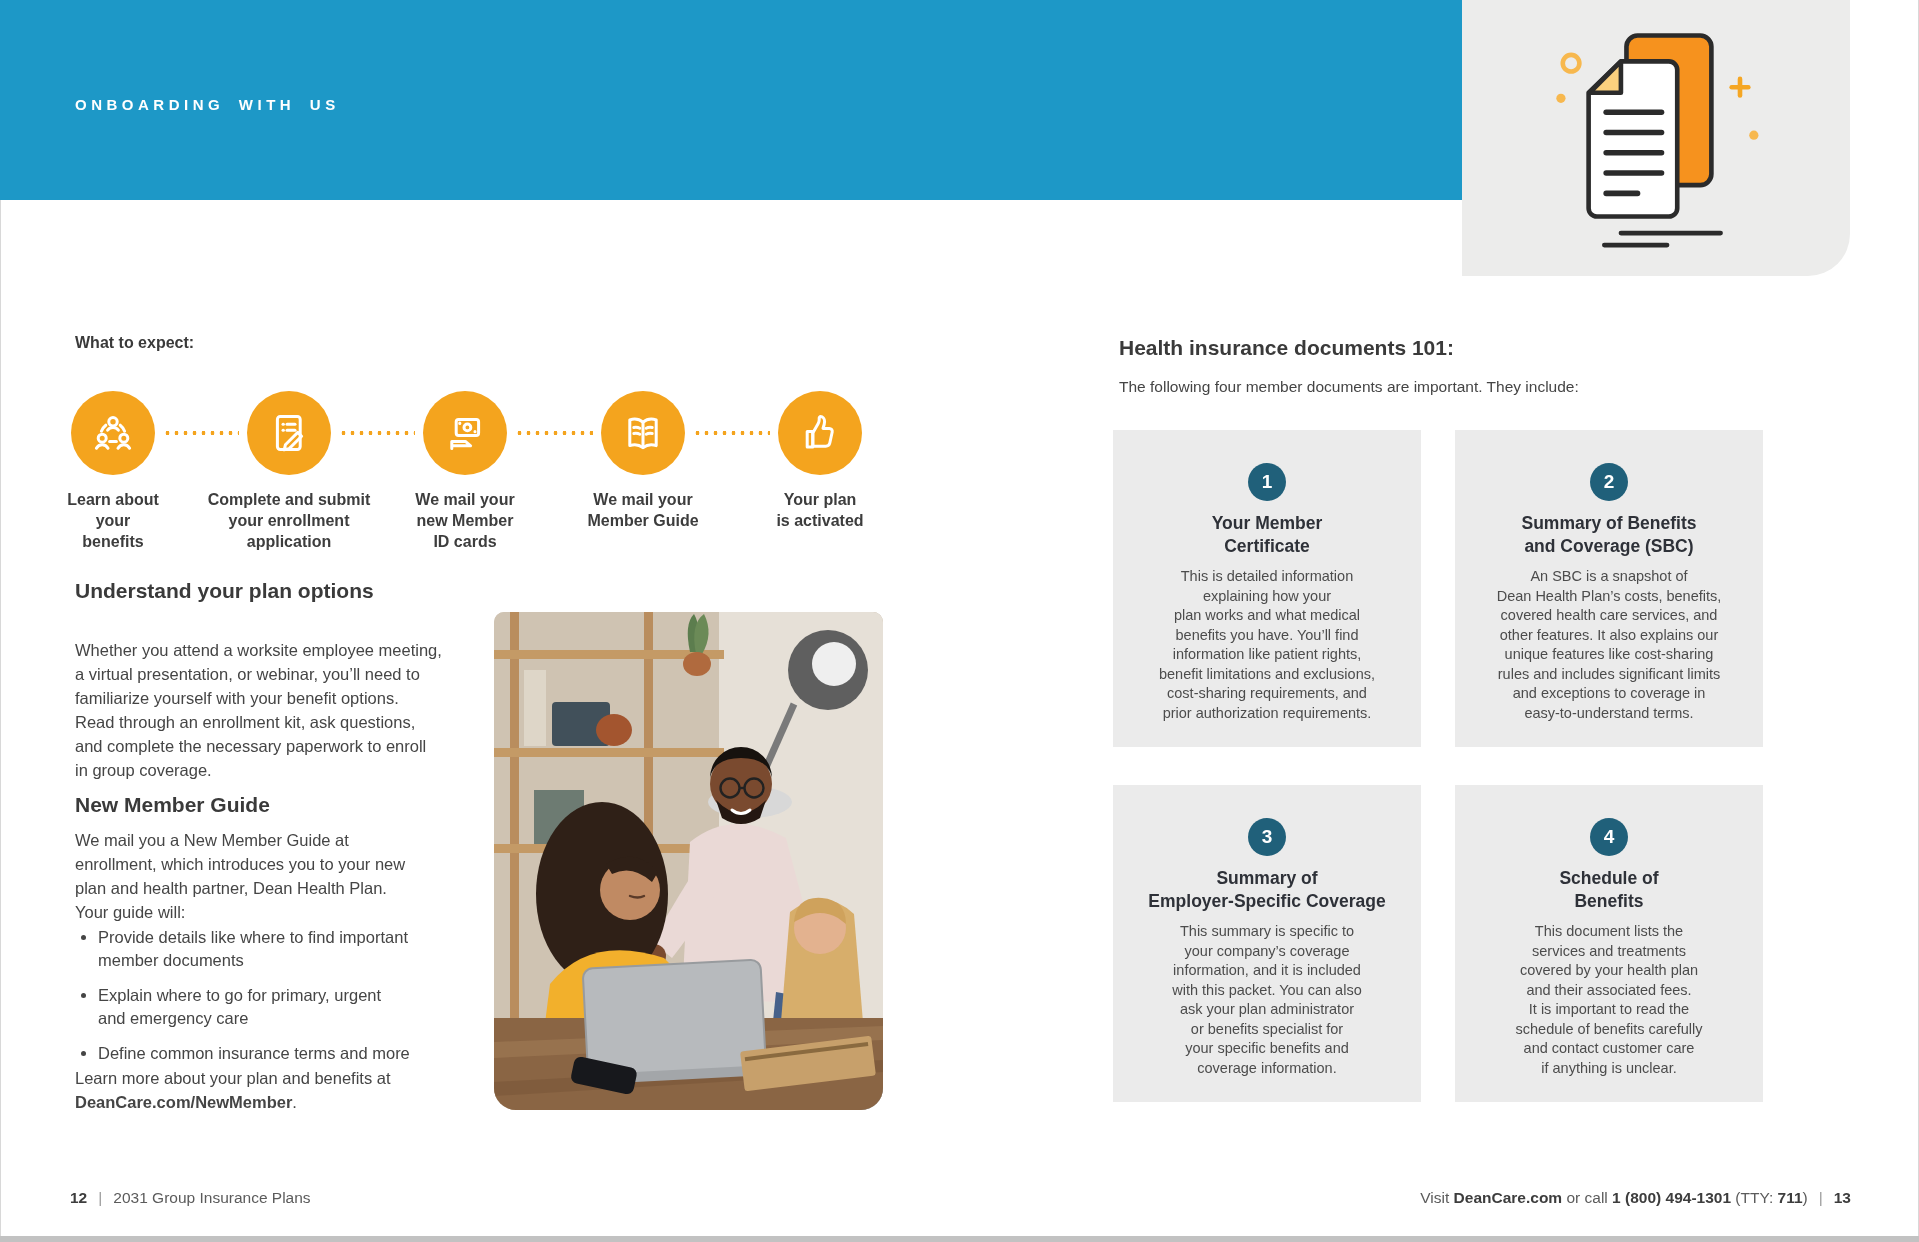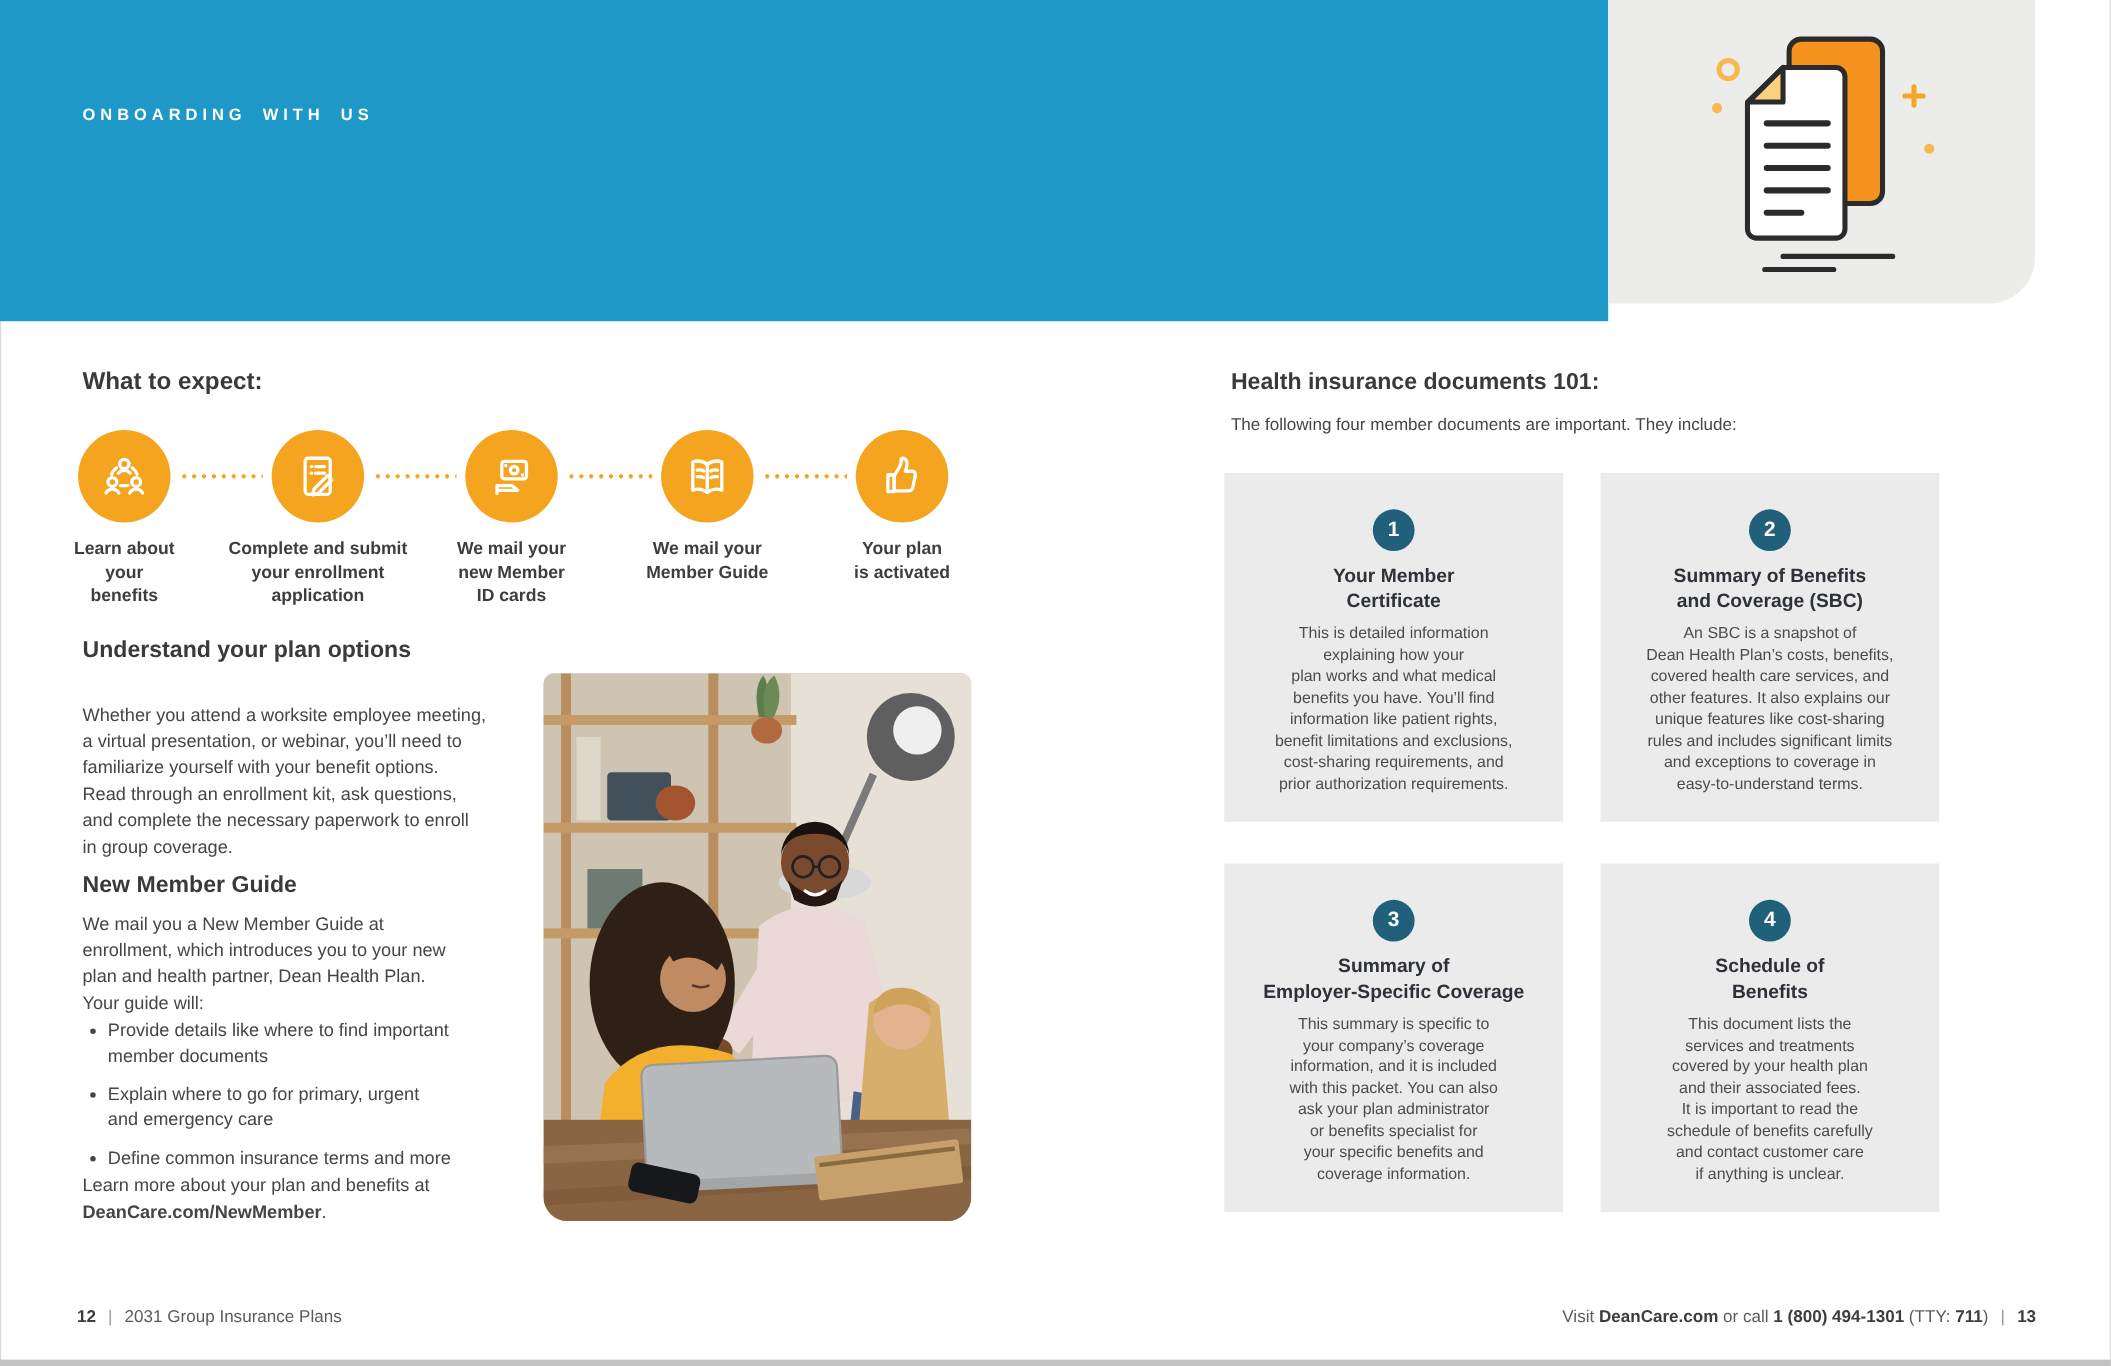--- a/index.html
+++ b/index.html
@@ -2,31 +2,31 @@
 <html><head>
 <meta charset="utf-8">
 <style>
   html,body{margin:0;padding:0;background:#ffffff;}
   .page{position:relative;width:1919px;height:1242px;background:#ffffff;overflow:hidden;
         font-family:"Liberation Sans",sans-serif;color:#444;
         box-shadow:inset 1px 0 0 #d8d8d8, inset -1px 0 0 #d8d8d8;}
   .abs{position:absolute;}
 
   
-  .banner{left:0;top:0;width:1462px;height:292px;background:#1d98c7;}
+  .banner{left:0;top:0;width:1462px;height:200px;background:#1d98c7;}
   .eyebrow{left:75px;top:96px;color:#ffffff;font-size:15px;font-weight:bold;
            letter-spacing:4.5px;word-spacing:6px;}
   .page-title{left:73px;top:133px;color:#ffffff;font-family:"Liberation Serif",serif;
               font-weight:700;font-size:47px;letter-spacing:.2px;}
   .icon-panel{left:1462px;top:0;width:388px;height:276px;background:#ececeb;
               border-radius:0 0 42px 0;}
   .doc-illustration{left:74px;top:18px;}
 
   
-  .h-lg{font-size:22px;font-weight:bold;color:#3a3a3a;}
+  .h-lg{font-size:16px;font-weight:bold;color:#3a3a3a;}
   .h-md{font-size:21px;font-weight:bold;color:#3a3a3a;}
   .body-text{font-size:16.5px;line-height:24px;color:#454545;}
   .prelines{white-space:pre-line;}
 
   
   .step-circle{width:84px;height:84px;border-radius:50%;background:#f4a41e;
                display:flex;align-items:center;justify-content:center;}
   .step-circle svg{width:48px;height:48px;}
   .dots{height:4px;background-image:radial-gradient(circle,#f4a41e 1.9px,rgba(0,0,0,0) 2.1px);
         background-size:9px 4px;background-repeat:repeat-x;}

